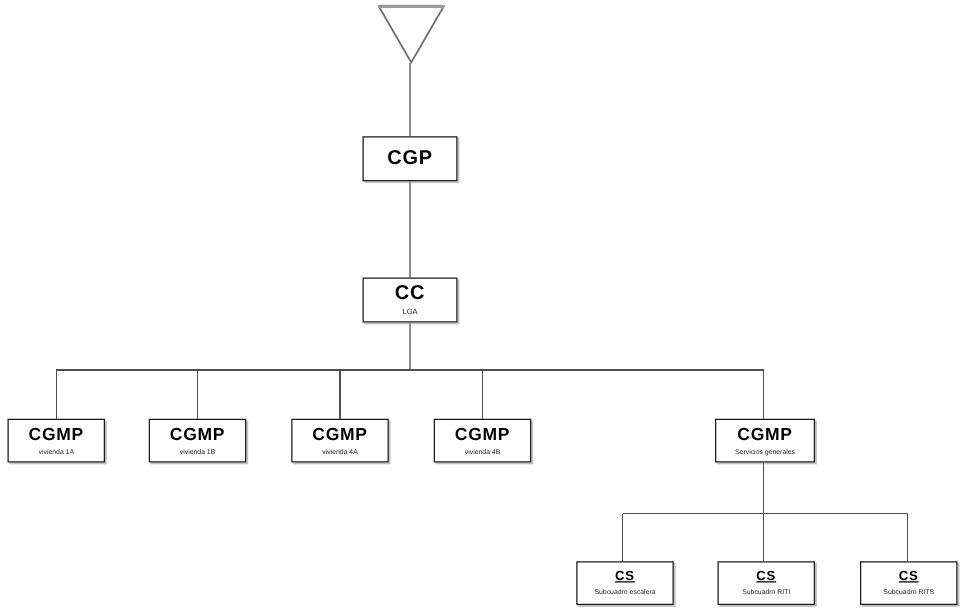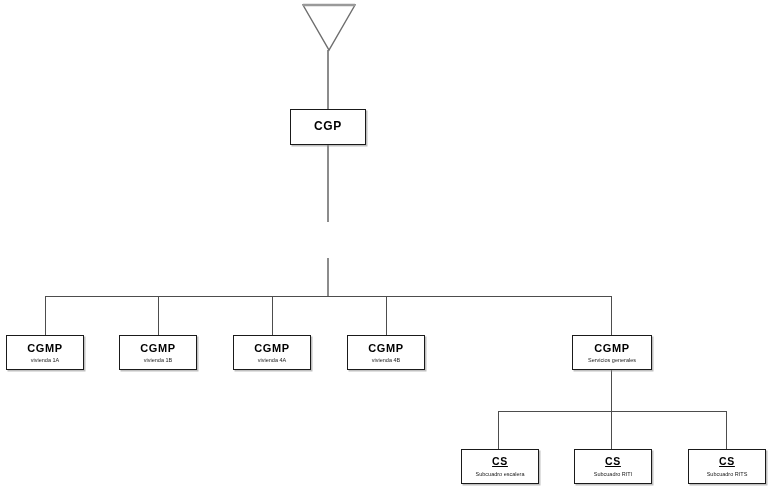--- a/index.html
+++ b/index.html
@@ -42,23 +42,23 @@
     font-weight: bold;
     color: #000000;
     letter-spacing: 0.6px;
     line-height: 1.1;
   }
   .node-sub {
     color: #1a1a1a;
     line-height: 1.1;
     margin-top: 3px;
   }
-  .lvl-main .node-title { font-size: 12px; }
+  .lvl-main .node-title { font-size: 16px; }
   .lvl-main .node-sub   { font-size: 6px; }
-  .lvl-branch .node-title { font-size: 11px; }
+  .lvl-branch .node-title { font-size: 14px; }
   .lvl-branch .node-sub   { font-size: 5.5px; }
   .lvl-leaf .node-title { font-size: 10.5px; text-decoration: underline; }
   .lvl-leaf .node-sub   { font-size: 5.5px; }
   .supply-symbol {
     position: absolute;
     pointer-events: none;
   }
 </style>
 </head>
 <body>
@@ -96,20 +96,24 @@
 
   <svg class="supply-symbol" style="left:298px; top:0px;" width="62" height="56" viewBox="0 0 62 56">
     <polygon points="5,5 57,5 31,50" fill="none" stroke="#6e6e6e" stroke-width="1.4"></polygon>
     <line x1="5" y1="5" x2="57" y2="5" stroke="#9a9a9a" stroke-width="2.6"></line>
   </svg>
 
   <div class="node-box lvl-main" style="left:290px; top:109px; width:76px; height:36px;">
     <span class="node-title">CGP</span>
   </div>
 
+  <div class="node-box lvl-main" style="left:290px; top:222px; width:76px; height:36px;">
+    <span class="node-title">CC</span>
+    <span class="node-sub">LGA</span>
+  </div>
 
   <div class="node-box lvl-branch" style="left:6px; top:335px; width:78px; height:35px;">
     <span class="node-title">CGMP</span>
     <span class="node-sub">vivienda 1A</span>
   </div>
 
   <div class="node-box lvl-branch" style="left:119px; top:335px; width:78px; height:35px;">
     <span class="node-title">CGMP</span>
     <span class="node-sub">vivienda 1B</span>
   </div>

